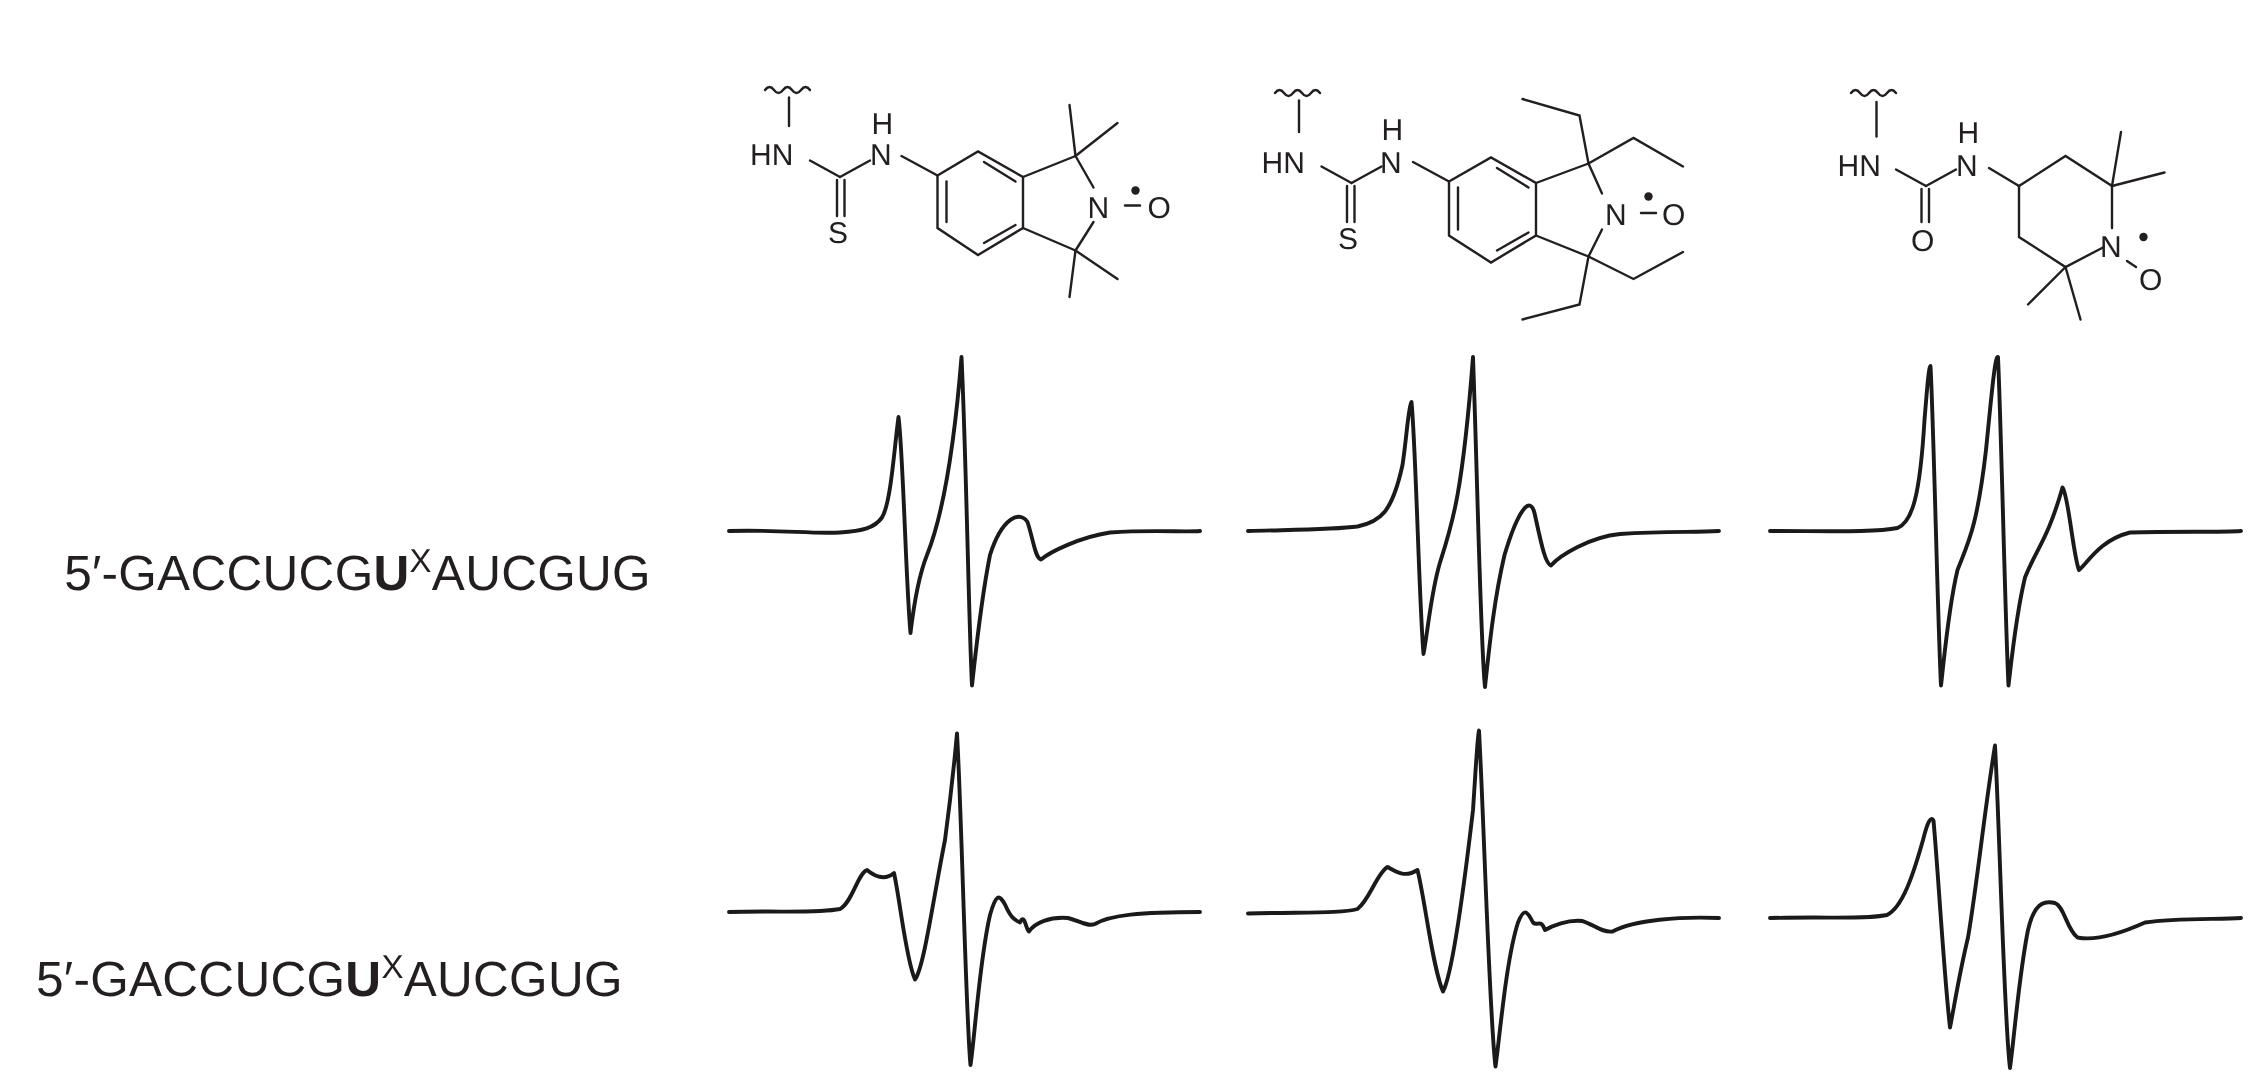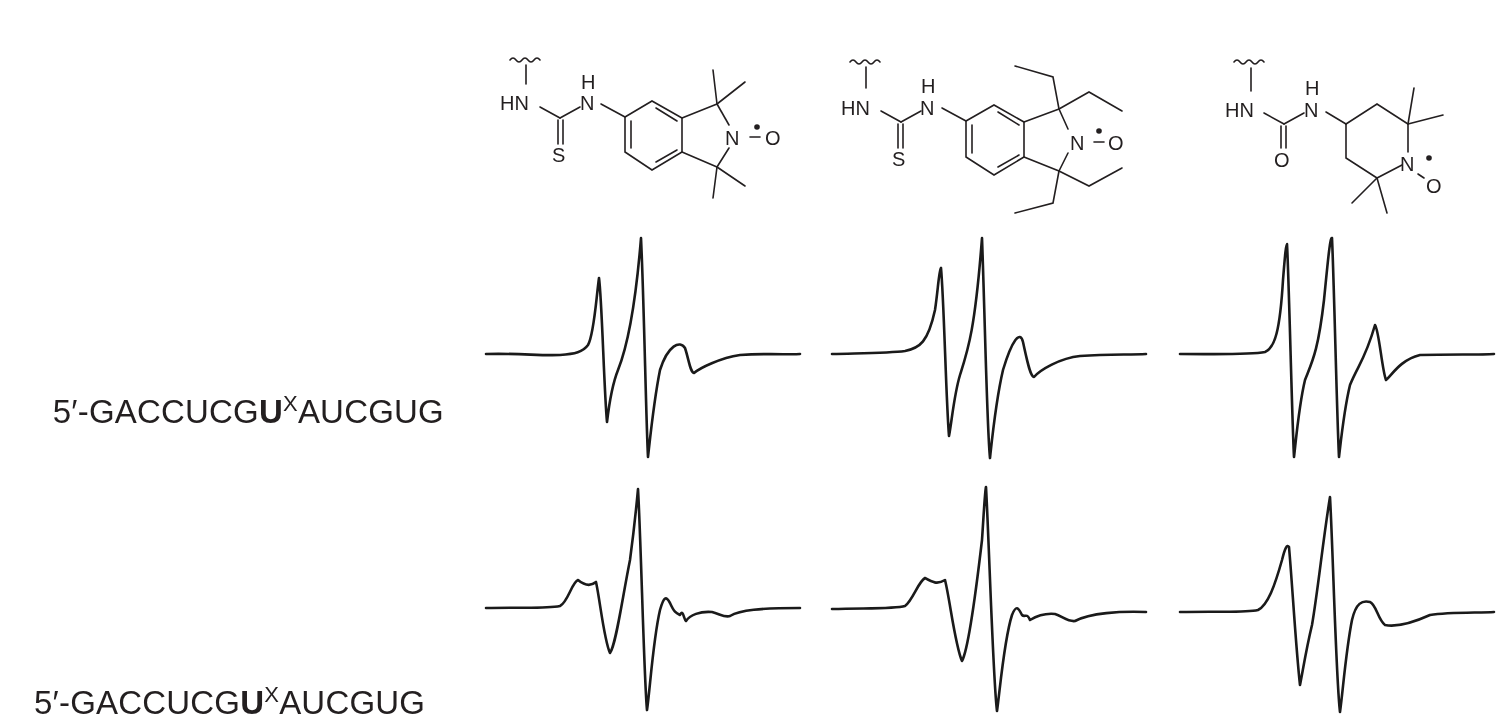--- a/index.html
+++ b/index.html
@@ -1,18 +1,18 @@
 <!DOCTYPE html>
 <html><head>
 <meta charset="utf-8">
 <style>
   html, body { margin:0; padding:0; background:#ffffff; }
   body { width:1506px; height:716px; position:relative; overflow:hidden;
          font-family:"Liberation Sans", sans-serif; color:#231f20; }
-  .seq { position:absolute; left:34px; font-size:33px; line-height:56px; letter-spacing:0.2px; white-space:pre; }
+  .seq { position:absolute; left:24px; font-size:33px; line-height:36px; letter-spacing:0.2px; white-space:pre; }
   .seq b { font-weight:bold; }
   .seq sup { font-size:22px; vertical-align:0; position:relative; top:-12px; }
   svg { position:absolute; left:0; top:0; }
   .bond { stroke:#231f20; stroke-width:1.6; fill:none; stroke-linecap:round; }
   .atom { font-family:"Liberation Sans", sans-serif; font-size:20px; fill:#231f20; }
   .trace { stroke:#1a1a1a; stroke-width:2.6; fill:none; stroke-linejoin:round; stroke-linecap:round; }
 </style>
 </head>
 <body>
 

